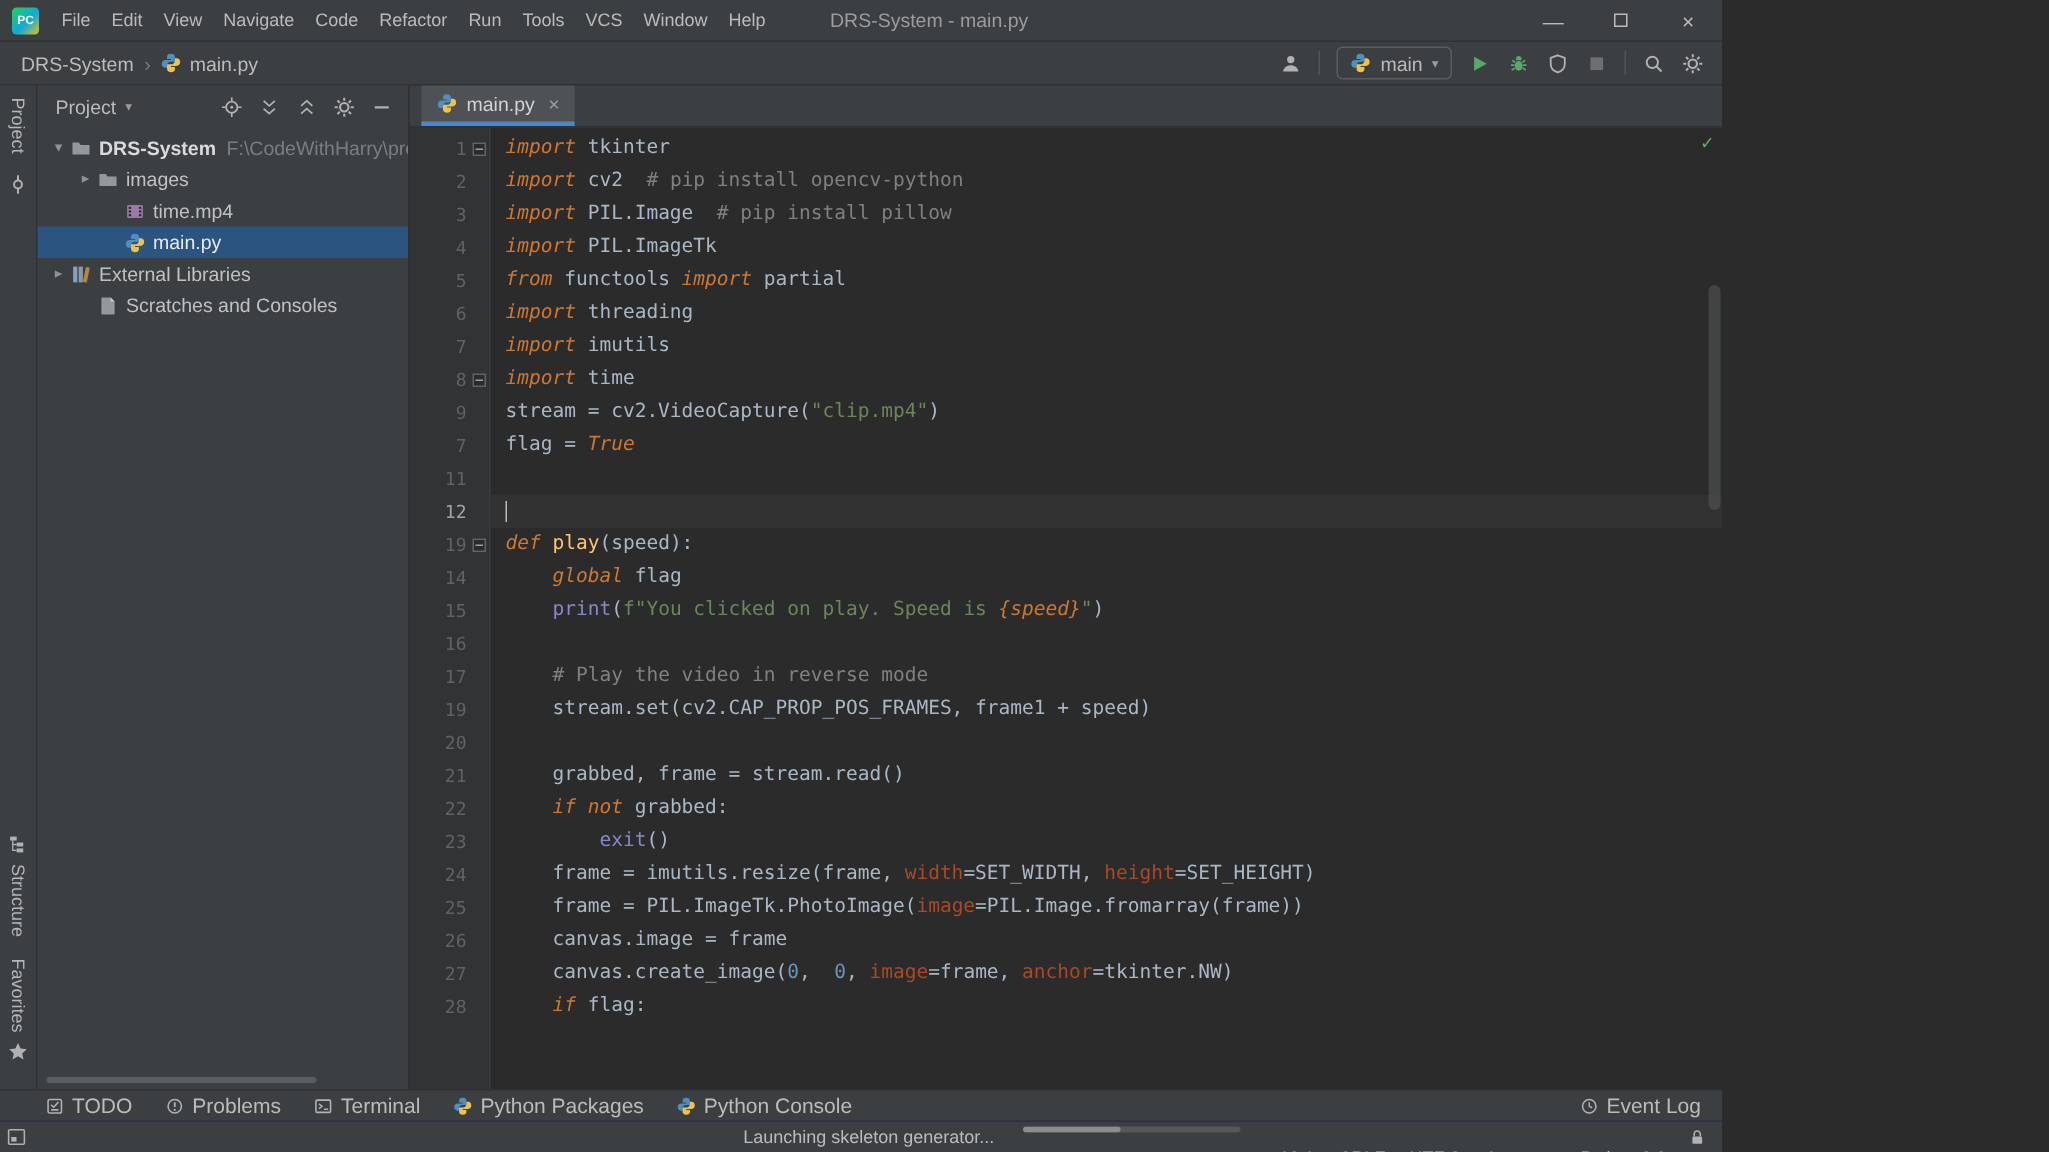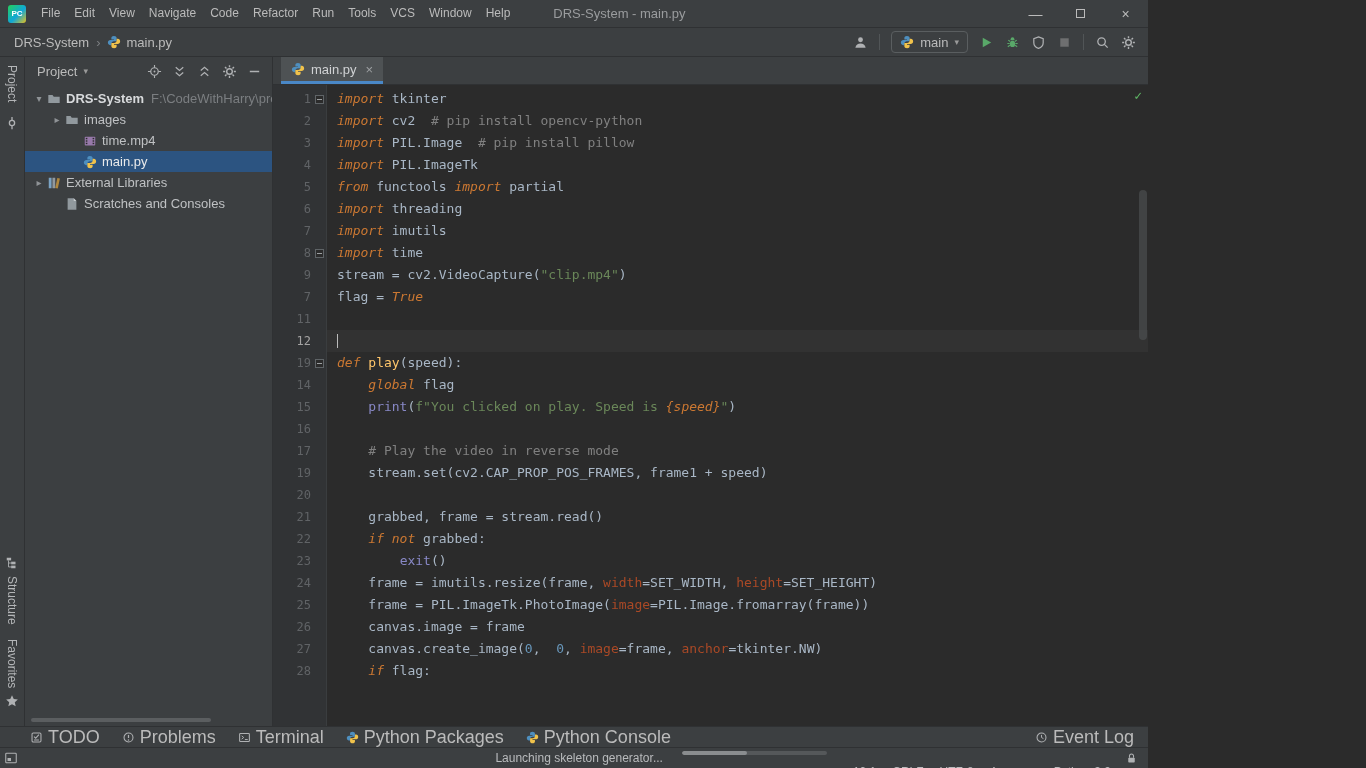--- a/index.html
+++ b/index.html
@@ -79,21 +79,21 @@
   .code-line.current .line-text{background:#323232;position:relative;}
   .code-line.current .line-text::before{content:'';position:absolute;left:10px;top:4px;bottom:4px;width:1px;background:#bbbbbb;}
   .code-line.current .line-num{color:#a4a3a3;}
   .t-kw{color:#cc7832;font-style:italic;} .t-pl{color:#a9b7c6;} .t-cm{color:#808080;} .t-st{color:#6a8759;}
   .t-nm{color:#6897bb;} .t-fn{color:#ffc66b;} .t-bi{color:#8888c6;} .t-pr{color:#aa4926;}
   .editor-check{position:absolute;top:3px;right:6px;color:#5fb865;font-size:13px;font-weight:bold;}
   .v-thumb{position:absolute;right:1px;top:105px;width:8px;height:150px;background:#54585a;border-radius:4px;opacity:.55;}
 
   
   .tools-row{height:21px;min-height:21px;background:#3c3f41;border-top:1px solid #2f3133;
-    display:flex;align-items:center;padding:0 14px 0 30px;font-size:18px;color:#bbb;}
+    display:flex;align-items:center;padding:0 14px 0 30px;font-size:14px;color:#bbb;}
   #tools-left{display:flex;gap:22px;}
   #tools-right{margin-left:auto;display:flex;gap:16px;}
   .tool-btn{display:flex;align-items:center;gap:5px;cursor:default;}
   .tool-btn .icon svg{width:13px;height:13px;}
 
   .statusbar{height:21px;min-height:21px;background:#3c3f41;border-top:1px solid #2f3133;
     display:flex;align-items:center;padding:0 10px 0 4px;font-size:12px;color:#b9bbbd;}
   .progress-group{margin-left:auto;display:flex;align-items:flex-start;gap:19px;}
   .progress-track{width:145px;height:4px;border-radius:2px;background:#55585a;overflow:hidden;}
   .progress-fill{height:100%;background:#8a8d8f;border-radius:2px;}

